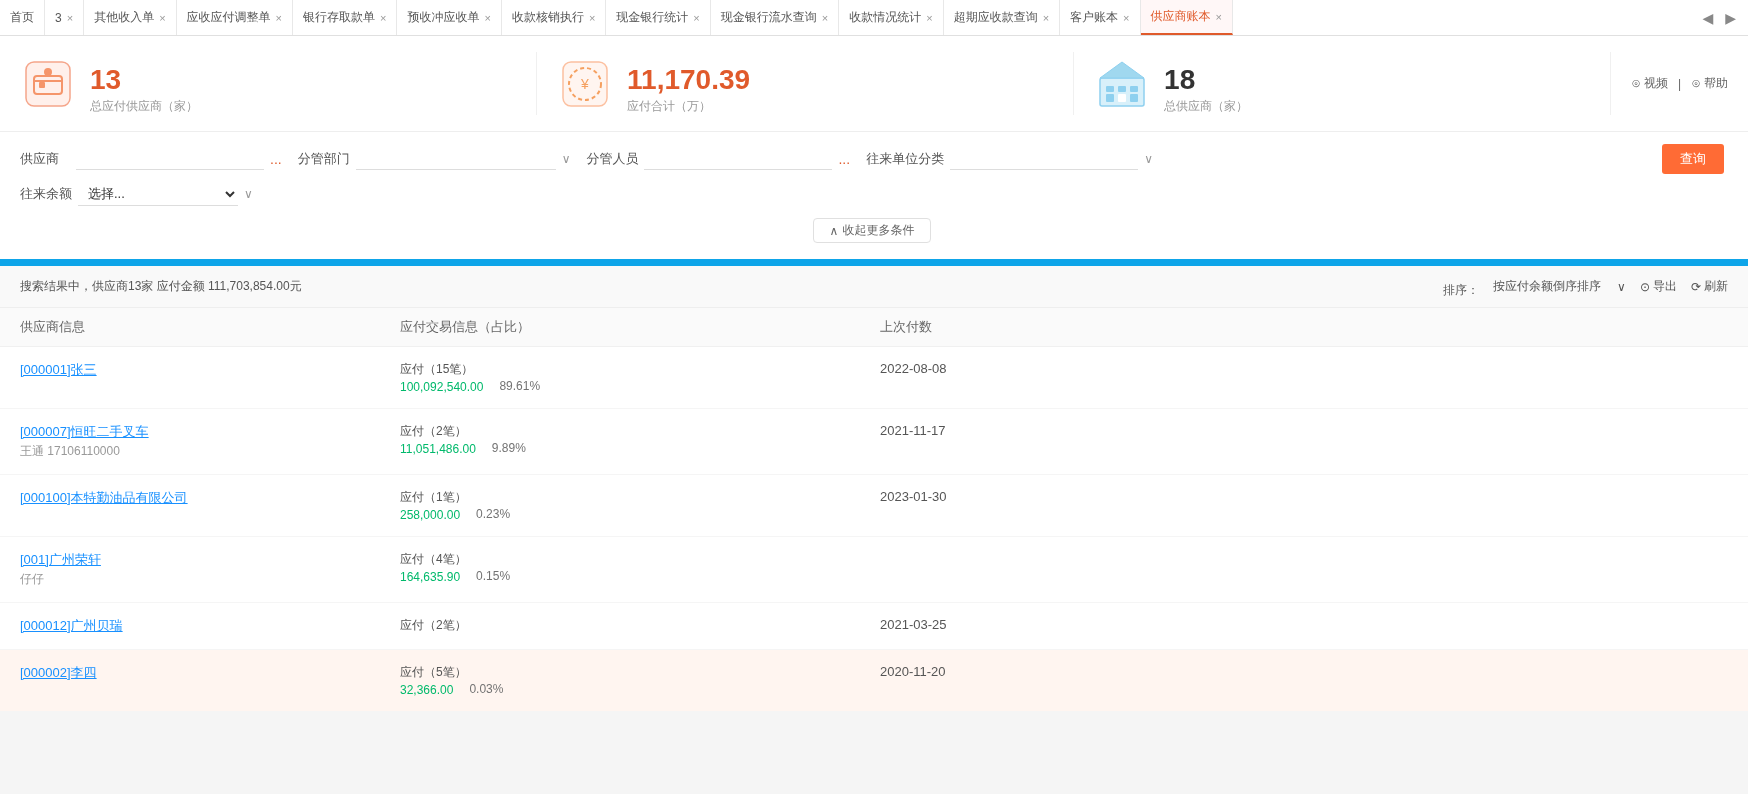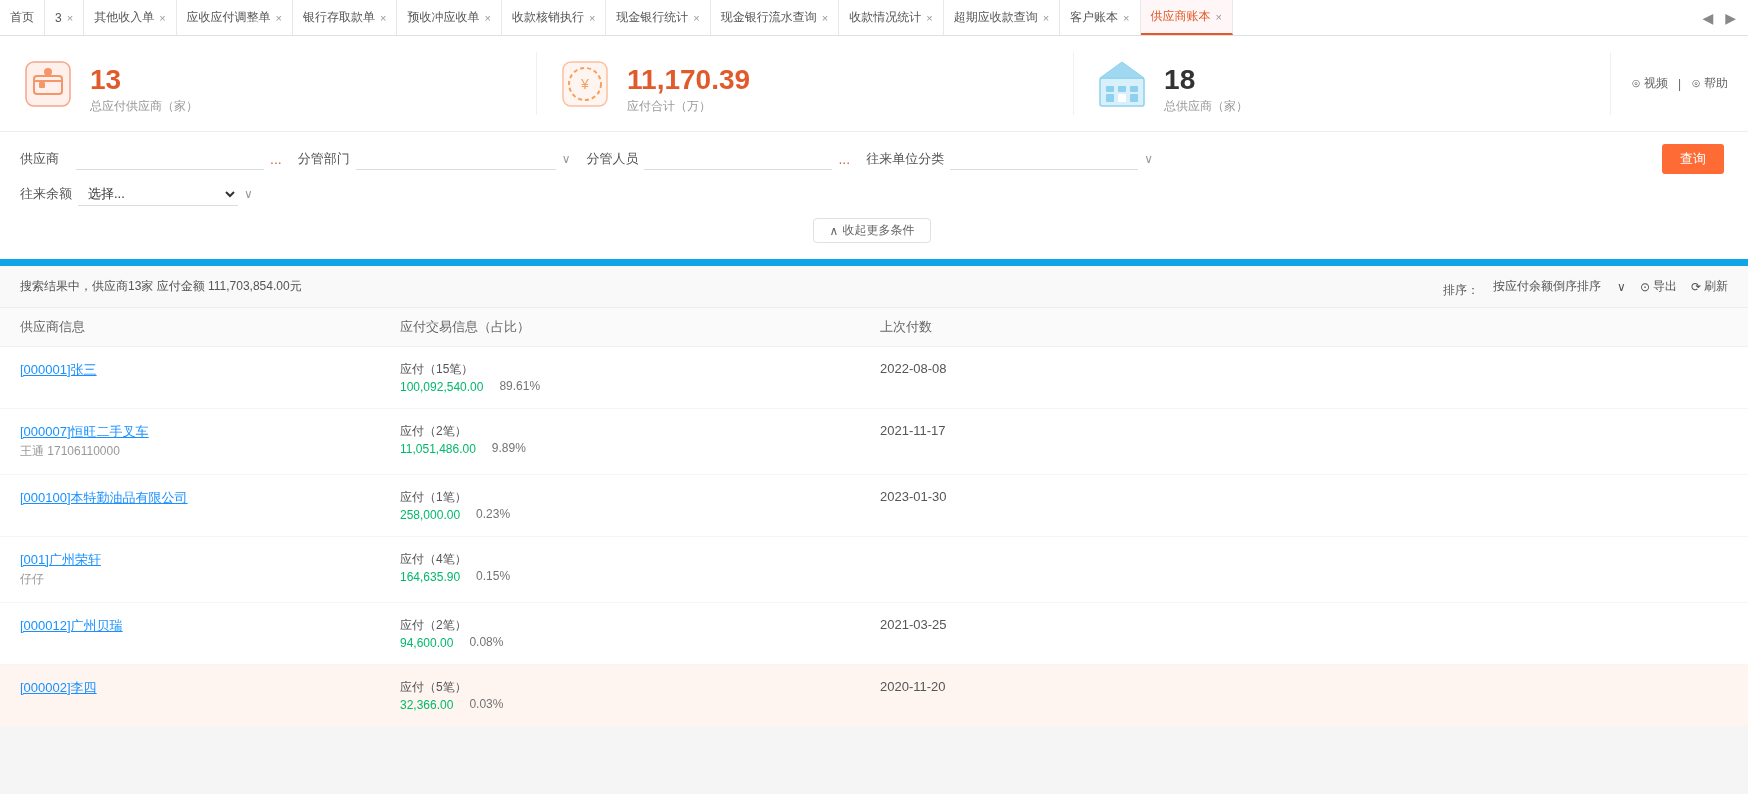--- a/index.html
+++ b/index.html
@@ -554,24 +554,20 @@
       <span class="last-payment-date"></span>
     </div>
   </div>
 
   <div class="table-row">
     <div class="col-supplier-info">
       <div class="supplier-link">[000012]广州贝瑞</div>
     </div>
     <div class="col-transaction-info">
       <div class="transaction-line1">应付（2笔）</div>
-      <div class="transaction-row">
-        <span class="transaction-amount">94,600.00</span>
-        <span class="transaction-pct">0.08%</span>
-      </div>
     </div>
     <div class="col-last-payment">
       <span class="last-payment-date">2021-03-25</span>
     </div>
   </div>
 
   <div class="table-row highlighted">
     <div class="col-supplier-info">
       <div class="supplier-link">[000002]李四</div>
     </div>

